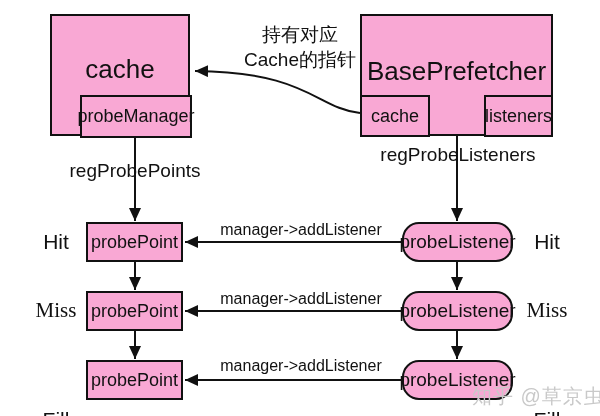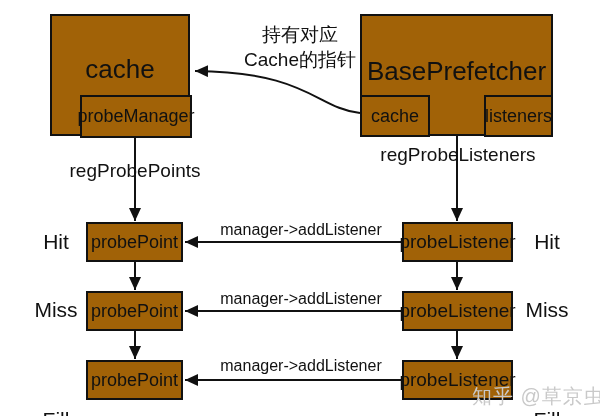--- a/index.html
+++ b/index.html
@@ -1,41 +1,41 @@
 <!DOCTYPE html>
 <html><head>
 <meta charset="utf-8">
 <style>
   html,body{margin:0;padding:0;background:#fff;}
   .canvas{
     position:relative;width:600px;height:416px;background:#ffffff;overflow:hidden;
     font-family:"Liberation Sans",sans-serif;color:#111;
   }
   .box{
-    position:absolute;border:2px solid #111;background:#a16207;box-sizing:border-box;
+    position:absolute;border:2px solid #111;background:#f9a8d4;box-sizing:border-box;
   }
   .box-center{display:flex;align-items:center;justify-content:center;}
   .lbl{position:absolute;white-space:nowrap;color:#111;}
   .center-text{display:flex;align-items:center;justify-content:center;text-align:center;}
   #cache-box{left:50px;top:14px;width:140px;height:122px;}
   #cache-title{left:50px;top:52px;width:140px;height:34px;font-size:26px;}
   #probe-manager-box{left:80px;top:95px;width:112px;height:43px;font-size:18px;z-index:3;}
   #bp-box{left:360px;top:14px;width:193px;height:122px;}
   #bp-title{left:360px;top:54px;width:193px;height:34px;font-size:26px;}
   #bp-cache-box{left:360px;top:95px;width:70px;height:42px;font-size:18px;z-index:3;}
   #bp-listeners-box{left:484px;top:95px;width:69px;height:42px;font-size:18px;z-index:3;}
   #pointer-note{left:240px;top:22px;width:120px;height:50px;font-size:19px;text-align:center;line-height:25px;}
   #reg-probe-points{left:65px;top:161px;width:140px;height:20px;font-size:19px;}
   #reg-probe-listeners{left:377px;top:145px;width:162px;height:20px;font-size:19px;}
   .probe-point{left:86px;width:97px;height:40px;font-size:18px;}
-  .probe-listener{left:402px;width:111px;height:40px;font-size:19px;}
+  .probe-listener{left:402px;width:111px;height:40px;font-size:19px;border-radius:17px;}
   .row-top-1{top:222px;} .row-top-2{top:291px;} .row-top-3{top:360px;}
   .left-row-label{left:20px;width:72px;height:24px;font-size:21px;}
   .right-row-label{left:512px;width:70px;height:24px;font-size:21px;}
-  .row-lbl-y-1{top:230px;} .row-lbl-y-2{top:298px;} .row-lbl-y-3{top:368px;margin-top:40px;}
+  .row-lbl-y-1{top:230px;} .row-lbl-y-2{top:298px;font-family:Liberation Serif, serif;} .row-lbl-y-3{top:368px;margin-top:40px;}
   .edge-label{left:216px;width:170px;height:18px;font-size:16px;}
   .edge-lbl-y-1{top:221px;} .edge-lbl-y-2{top:290px;} .edge-lbl-y-3{top:357px;}
   #connector-layer{position:absolute;left:0;top:0;width:600px;height:416px;z-index:4;pointer-events:none;}
   #watermark{left:472px;top:383px;font-size:20px;color:#c9c9c9;z-index:6;letter-spacing:1px;}
 </style>
 </head>
 <body>
 
 <div class="canvas">
 

